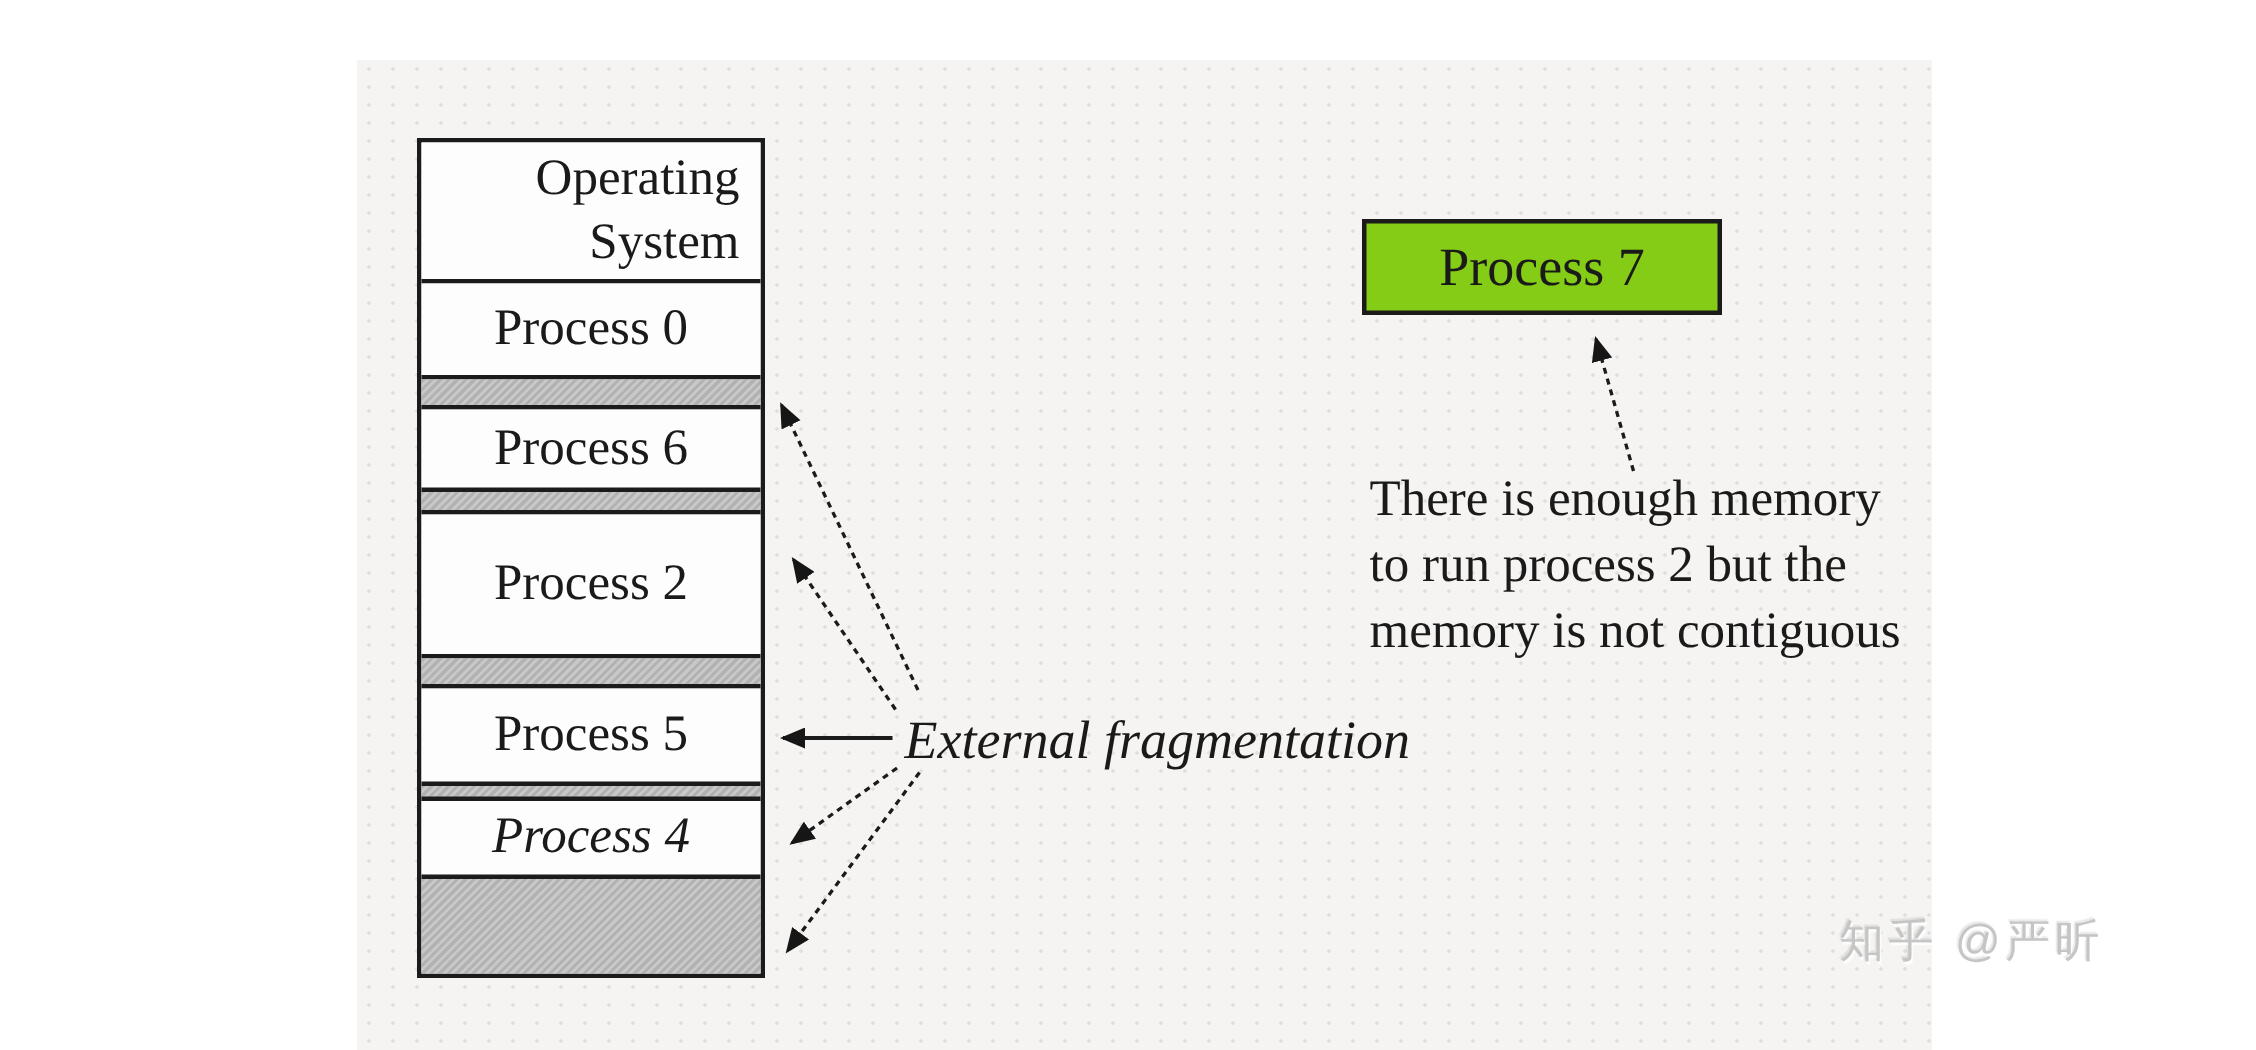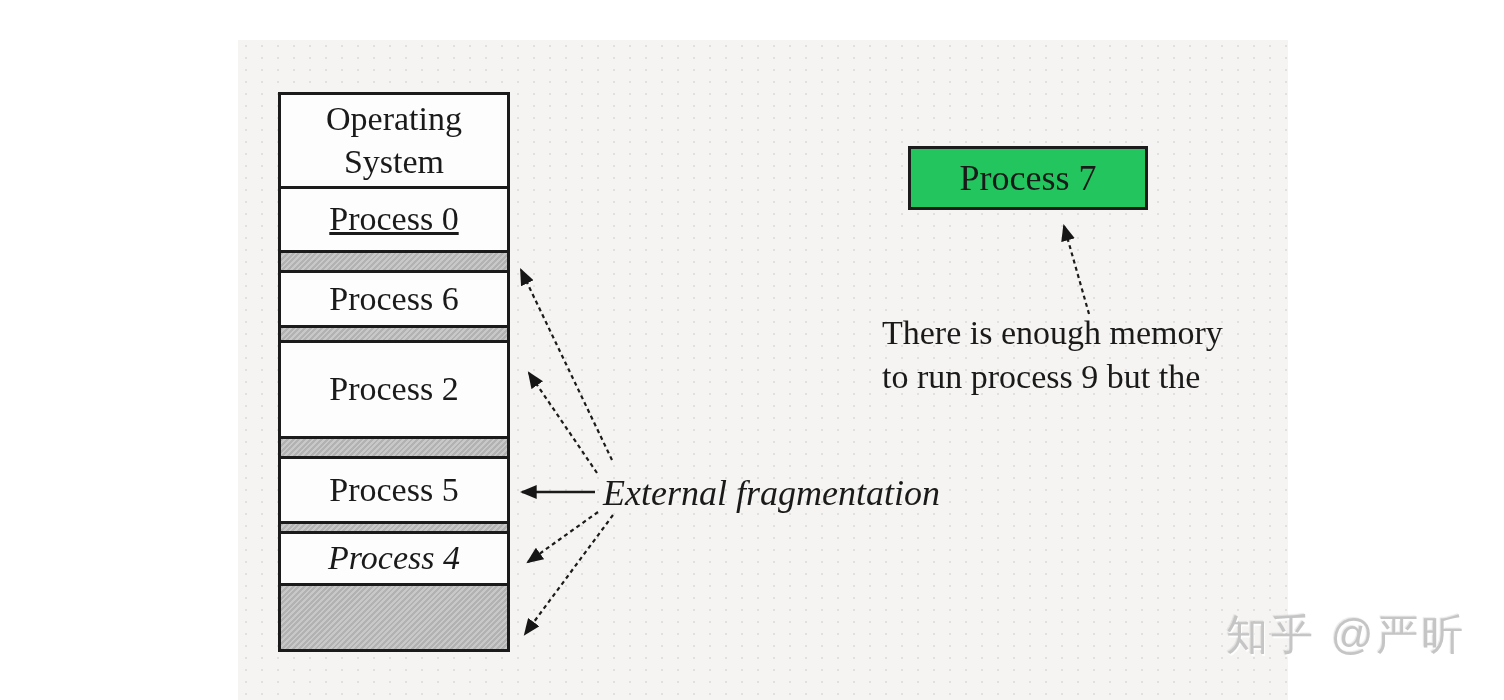--- a/index.html
+++ b/index.html
@@ -17,47 +17,47 @@
   }
   
   .memstack{
     position:absolute;left:278px;top:92px;width:232px;height:560px;
     box-sizing:border-box;border:3px solid var(--line_color,#1b1b1b);
     background:#fdfdfd;display:flex;flex-direction:column;
   }
   .mrow{
     box-sizing:border-box;border-bottom:3px solid var(--line_color,#1b1b1b);
     display:flex;align-items:center;justify-content:center;
-    font-size:34px;line-height:1.25;text-align:center;
+    font-size:34px;line-height:1.25;text-align:right;
     background:#fdfdfd;flex:0 0 auto;
   }
   .mrow:last-child{border-bottom:none;flex:1 1 auto;}
   .mrow.hole{
     background-color:var(--hole_fill,#bcbcbc);
     background-image:repeating-linear-gradient(135deg,#b2b2b2 0 2px,#c8c8c8 2px 4px);
   }
-  .r0{height:94px;} .r1{height:64px;text-decoration:underline;} .r2{height:20px;} .r3{height:55px;}
+  .r0{height:94px;} .r1{height:64px;} .r2{height:20px;} .r3{height:55px;}
   .r4{height:15px;} .r5{height:96px;} .r6{height:20px;} .r7{height:65px;}
   .r8{height:10px;} .r9{height:52px;font-style:italic;}
   .oslabel{padding:0 14px;}
   
   svg.arrows{position:absolute;left:0;top:0;width:1504px;height:700px;pointer-events:none;}
   .aline{stroke:var(--line_color,#161616);stroke-width:2.2;fill:none;stroke-dasharray:4 3.5;}
   .aline.solid{stroke-dasharray:none;stroke-width:2.6;}
   
   .fraglabel{position:absolute;left:603px;top:472px;font-size:36px;white-space:nowrap;font-style:italic;}
   .p7box{
     position:absolute;left:908px;top:146px;width:240px;height:64px;
     box-sizing:border-box;border:3px solid var(--line_color,#1b1b1b);
-    background:#22c55e;display:flex;align-items:center;justify-content:center;
+    background:#84cc16;display:flex;align-items:center;justify-content:center;
     font-size:36px;
   }
-  .note{position:absolute;left:882px;top:311px;font-size:34px;line-height:44px;white-space:nowrap;}
+  .note{position:absolute;left:913px;top:311px;font-size:34px;line-height:44px;white-space:nowrap;}
   .watermark{
-    position:absolute;left:1226px;top:607px;font-size:42px;letter-spacing:3px;
+    position:absolute;left:1226px;top:607px;font-size:30px;letter-spacing:3px;
     color:var(--watermark_color,#c5c5c5);
     font-family:"Liberation Sans","DejaVu Sans",sans-serif;
     text-shadow:1px 2px 1px rgba(255,255,255,.95),-1px -1px 1px rgba(130,130,130,.2);
     white-space:nowrap;
   }
 </style>
 </head>
 <body>
 
 <div class="stage">
@@ -115,18 +115,19 @@
   </svg>
 
   <div class="fraglabel">External fragmentation</div>
 
   <div class="p7box">
     <span>Process 7</span>
   </div>
 
   <div class="note">
     <div>There is enough memory</div>
-    <div>to run process 9 but the</div>
+    <div>to run process 2 but the</div>
+    <div>memory is not contiguous</div>
   </div>
 
   <div class="watermark">知乎 @严昕</div>
 
 </div>
 
 </body></html>

